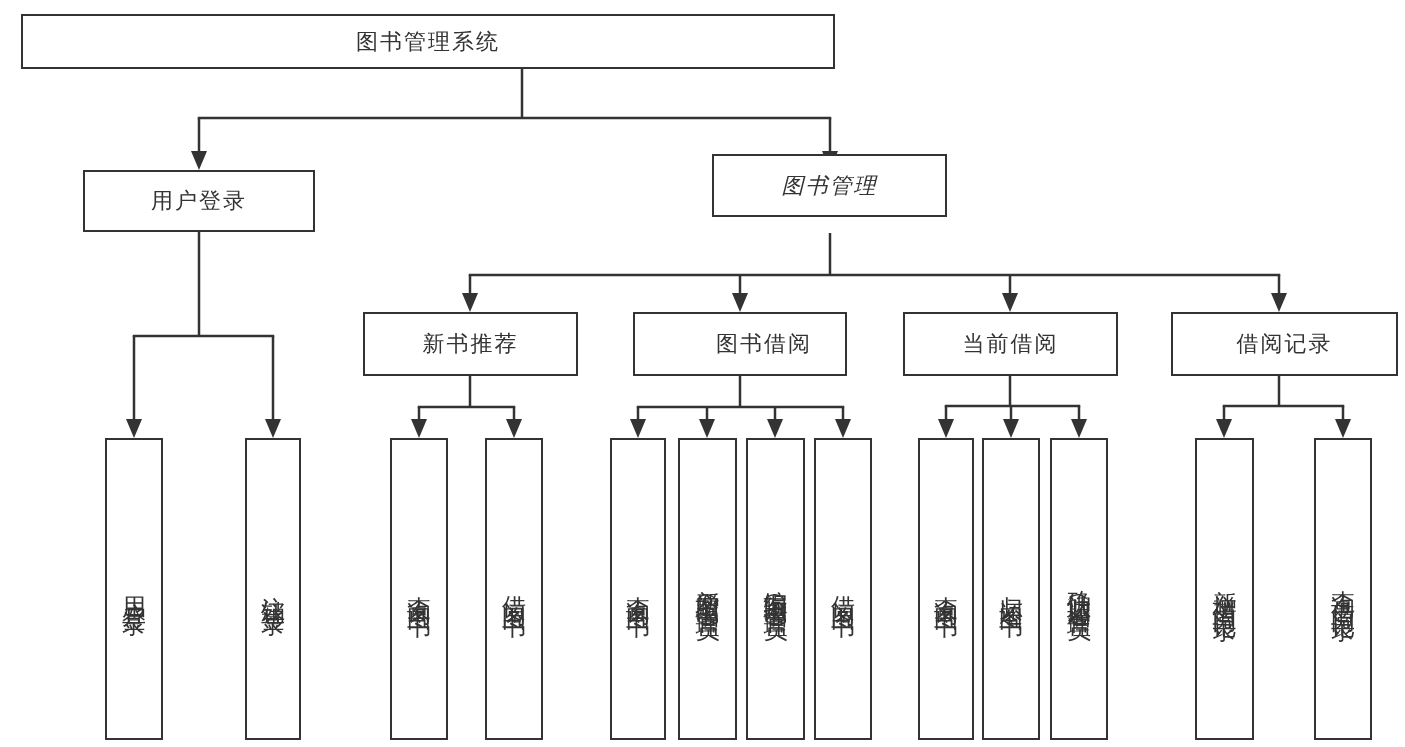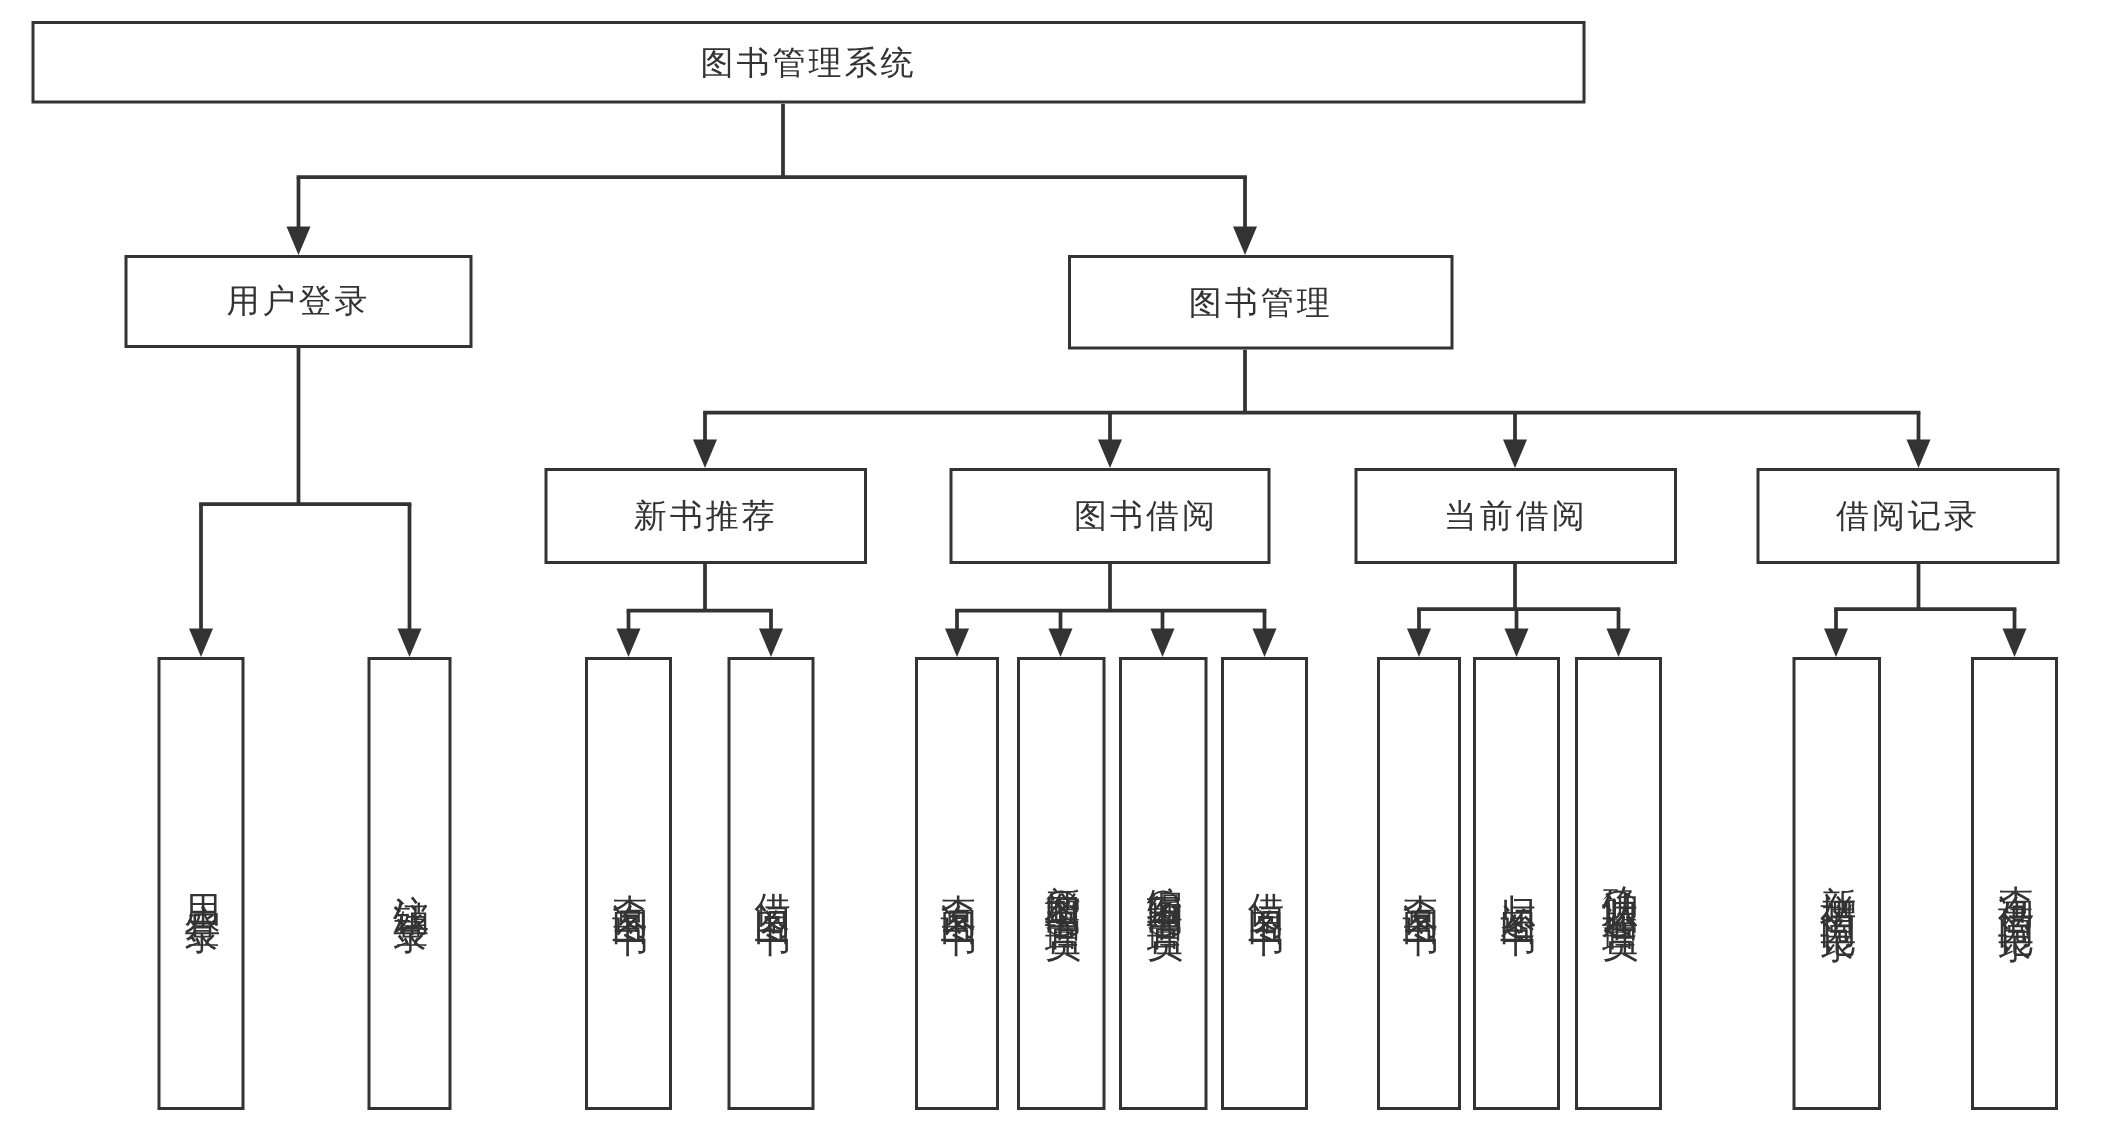--- a/index.html
+++ b/index.html
@@ -128,29 +128,29 @@
       <polygon points="767,419 783,419 775,438"></polygon>
       <polygon points="835,419 851,419 843,438"></polygon>
       <polygon points="938,419 954,419 946,438"></polygon>
       <polygon points="1003,419 1019,419 1011,438"></polygon>
       <polygon points="1071,419 1087,419 1079,438"></polygon>
       <polygon points="1216,419 1232,419 1224,438"></polygon>
       <polygon points="1335,419 1351,419 1343,438"></polygon>
     </g>
   </svg>
 
-  <div class="box h-node" style="left:21px; top:14px; width:1036px; height:55px;">图书管理系统</div>
+  <div class="box h-node" style="left:21px; top:14px; width:814px; height:55px;">图书管理系统</div>
 
   <div class="box h-node" style="left:83px; top:170px; width:232px; height:62px;">用户登录</div>
-  <div class="box h-node" style="left:712px; top:170px; width:257px; height:63px;">图书管理</div>
+  <div class="box h-node" style="left:712px; top:154px; width:235px; height:63px;font-style:italic;">图书管理</div>
 
   <div class="box h-node" style="left:363px; top:312px; width:215px; height:64px;">新书推荐</div>
   <div class="box h-node" style="left:633px; top:312px; width:214px; height:64px;padding-left:48px;">图书借阅</div>
   <div class="box h-node" style="left:903px; top:312px; width:215px; height:64px;">当前借阅</div>
-  <div class="box h-node" style="left:1171px; top:312px; width:202px; height:64px;">借阅记录</div>
+  <div class="box h-node" style="left:1171px; top:312px; width:227px; height:64px;">借阅记录</div>
 
   <div class="box leaf" style="left:105px; top:438px; width:58px; height:302px;">用户登录</div>
   <div class="box leaf" style="left:245px; top:438px; width:56px; height:302px;">注销登录</div>
 
   <div class="box leaf" style="left:390px; top:438px; width:58px; height:302px;">查询图书</div>
   <div class="box leaf" style="left:485px; top:438px; width:58px; height:302px;">借阅图书</div>
 
   <div class="box leaf" style="left:610px; top:438px; width:56px; height:302px;">查询图书</div>
   <div class="box leaf long" style="left:678px; top:438px; width:59px; height:302px;">新增图书（管理员）</div>
   <div class="box leaf long" style="left:746px; top:438px; width:59px; height:302px;">编辑图书（管理员）</div>

